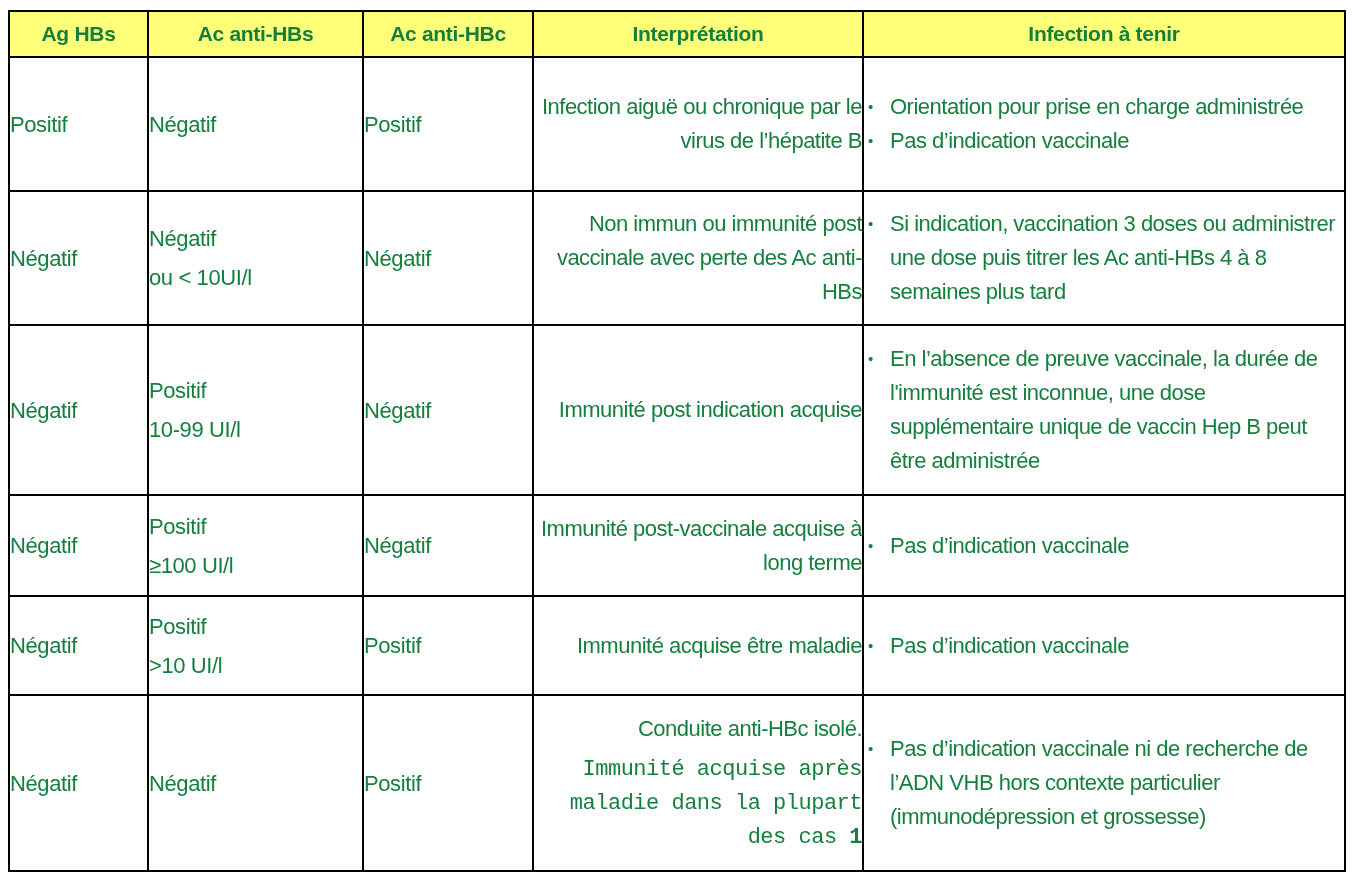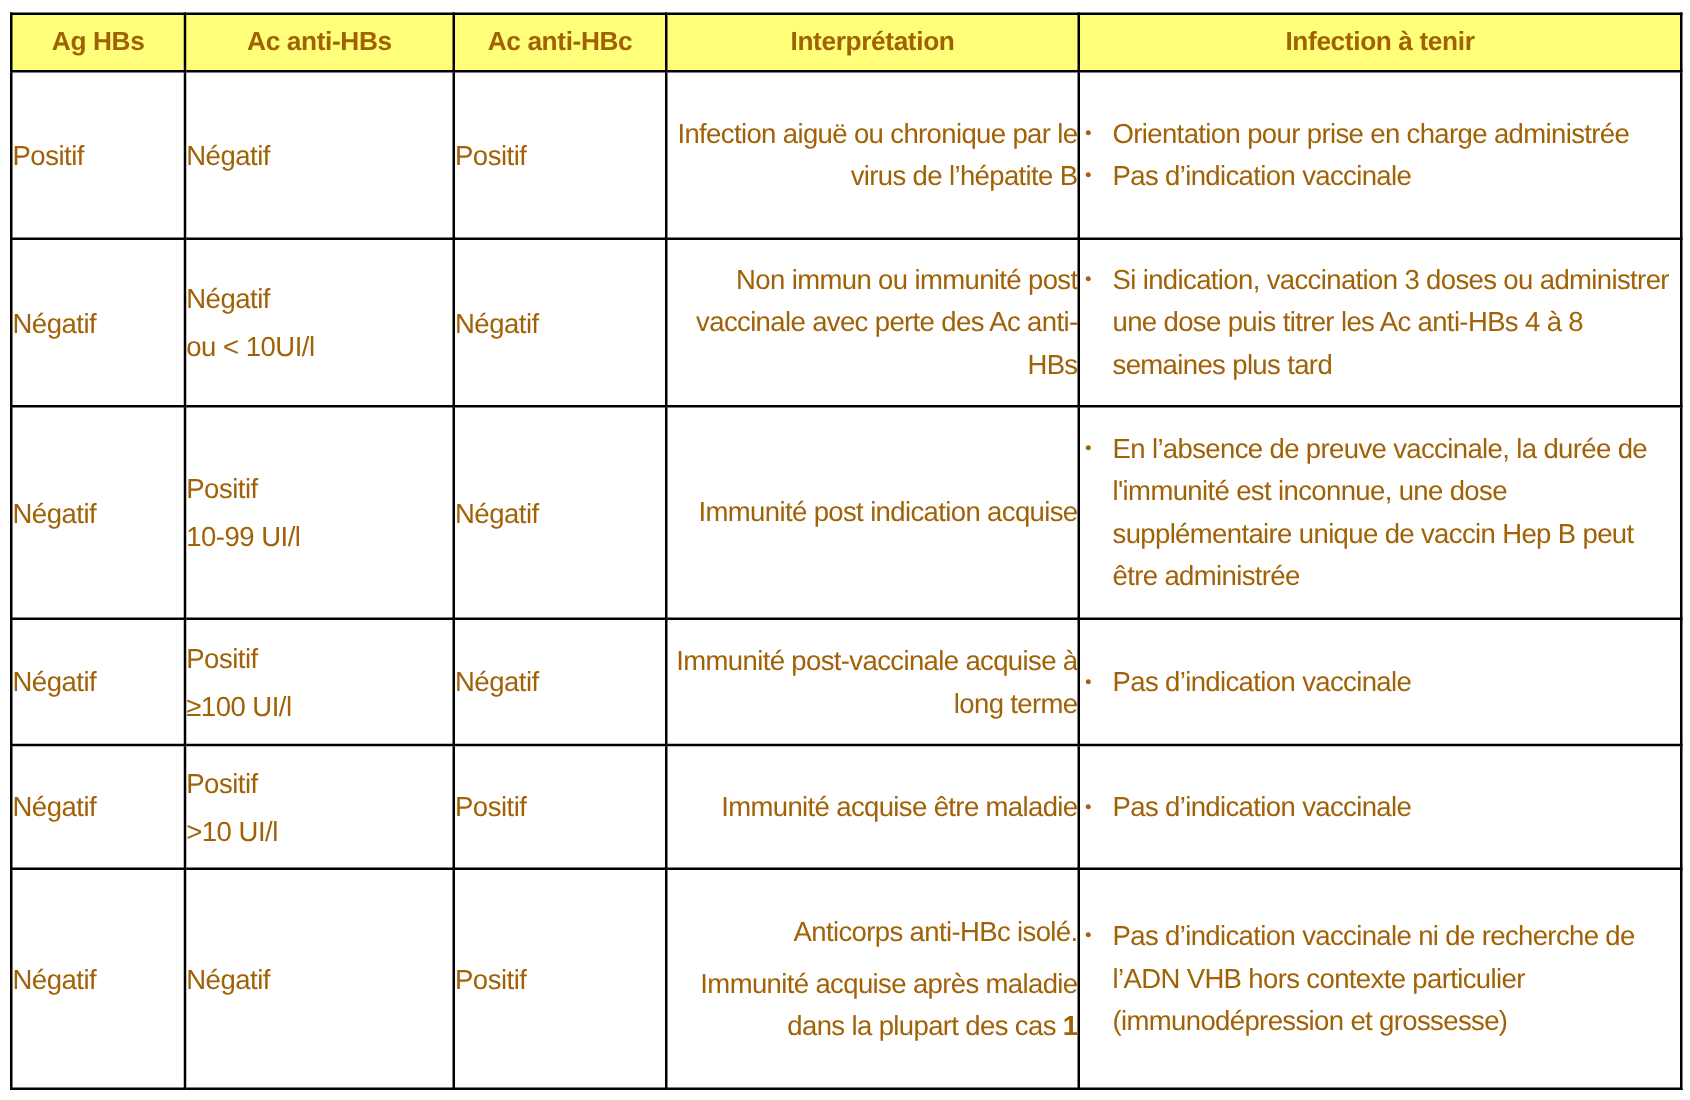--- a/index.html
+++ b/index.html
@@ -12,21 +12,21 @@
     }
     .wrap {
       position: absolute;
       left: 8px;
       top: 10px;
     }
     table.hbv {
       border-collapse: collapse;
       font-family: "Liberation Sans", "DejaVu Sans", sans-serif;
       font-size: 22px;
-      color: #a16207;
+      color: #15803d;
       table-layout: fixed;
       width: 1336px;
     }
     table.hbv th, table.hbv td {
       border: 2.5px solid #000;
       padding: 0;
       vertical-align: middle;
     }
     table.hbv th {
       background: #ffff7a;
@@ -63,21 +63,21 @@
     ul.bullets li {
       position: relative;
       padding-left: 26px;
     }
     ul.bullets li .bullet {
       position: absolute;
       left: 4px;
       top: 0;
       font-size: 15px;
     }
-    .para + .para { margin-top: 7px; }
+    .para + .para { margin-top: 7px; font-family: Liberation Mono, monospace; }
     .bold-ref { font-weight: bold; }
   </style>
 </head>
 <body>
 
 <div class="wrap">
   <table class="hbv">
     <colgroup>
       <col style="width:139px">
       <col style="width:215px">
@@ -181,21 +181,21 @@
         </td>
       </tr>
 
       <tr style="height:176px">
         <td class="c">Négatif</td>
         <td class="c">
           <div>Négatif</div>
         </td>
         <td class="c">Positif</td>
         <td class="interp">
-          <div class="para">Anticorps anti-HBc isolé.</div>
+          <div class="para">Conduite anti-HBc isolé.</div>
           <div class="para"><span>Immunité acquise après maladie dans la plupart des cas</span> <span class="bold-ref">1</span></div>
         </td>
         <td class="conduct">
           <ul class="bullets">
             <li><span class="bullet">•</span><span>Pas d’indication vaccinale ni de recherche de l’ADN VHB hors contexte particulier (immunodépression et grossesse)</span></li>
           </ul>
         </td>
       </tr>
     </tbody>
   </table>

